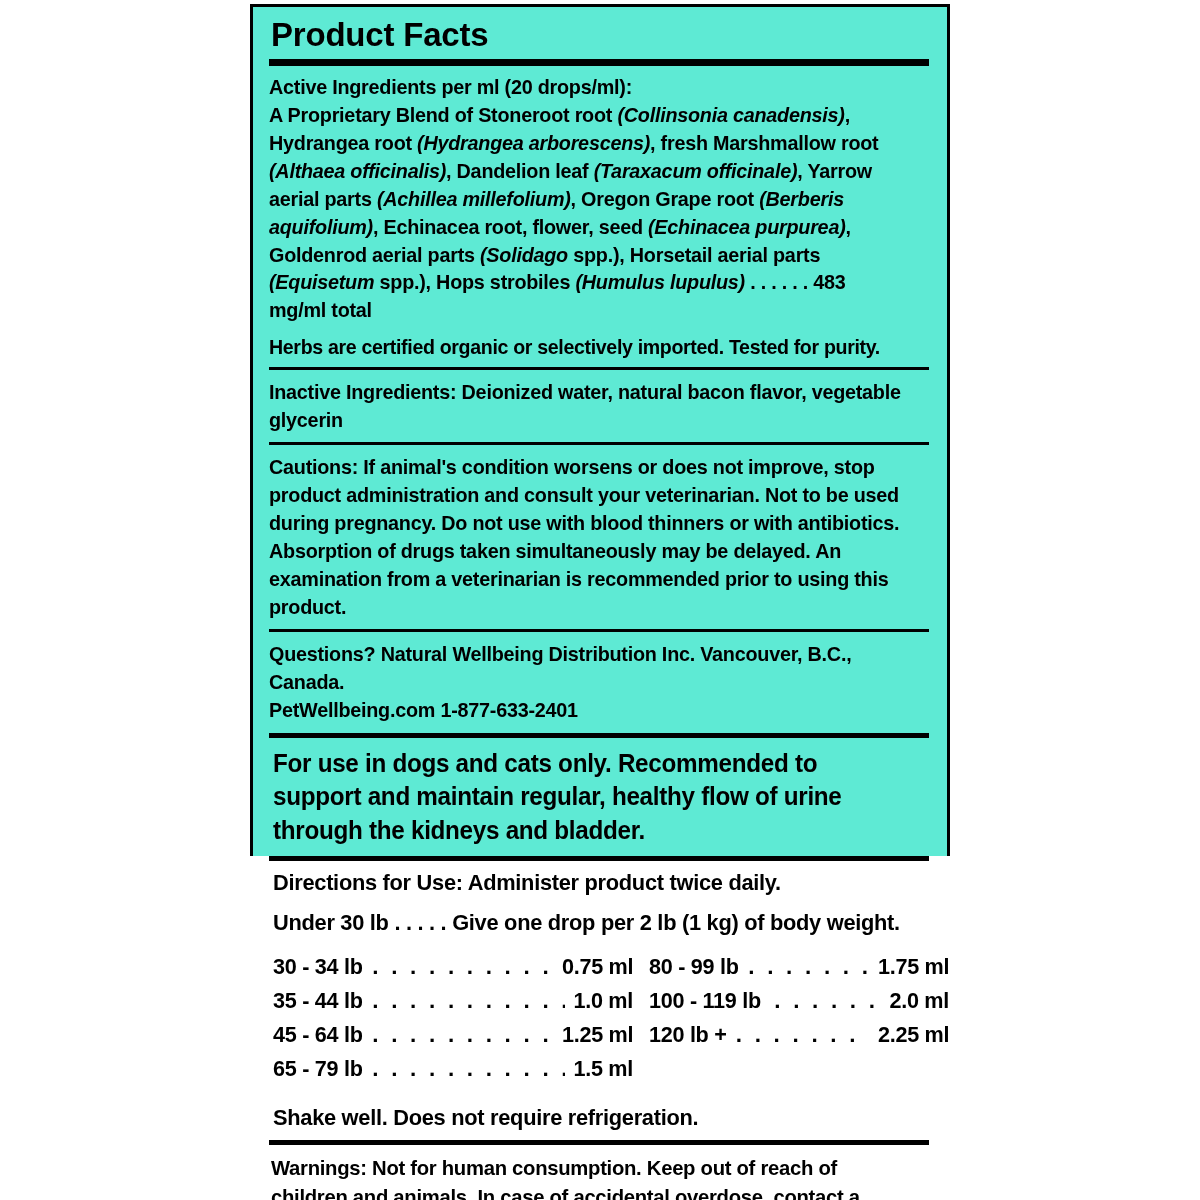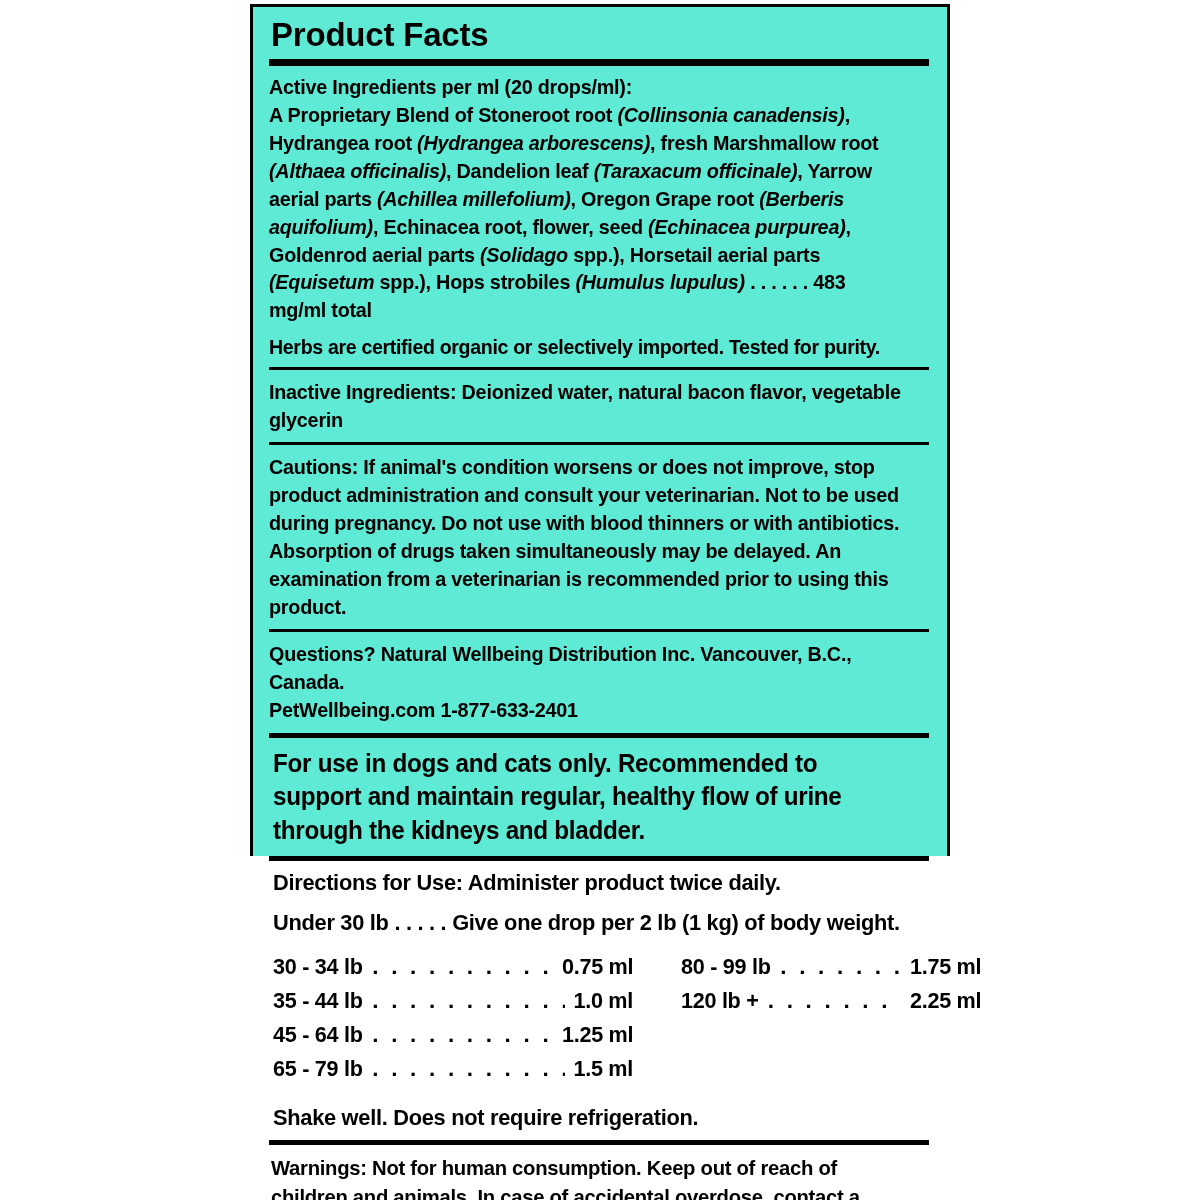--- a/index.html
+++ b/index.html
@@ -102,21 +102,21 @@
     transform-origin: left center;
     margin: 14px 0 0 4px;
   }
 
   .dose-wrap {
     display: flex;
     margin: 14px 0 0 4px;
     gap: 16px;
   }
   .dose-col { width: 360px; }
-  .dose-col.right { width: 300px; margin-left: 32px; }
+  .dose-col.right { width: 300px; }
 
   .dose-row {
     display: flex;
     align-items: baseline;
     font-size: 22.5px;
     font-weight: bold;
     letter-spacing: -0.3px;
     line-height: 1.52;
     white-space: nowrap;
   }
@@ -226,20 +226,25 @@
         <span class="dose-amt">1.5 ml</span>
       </div>
     </div>
     <div class="dose-col right">
       <div class="dose-row">
         <span class="dose-range">80 - 99 lb</span>
         <span class="dose-dots">. . . . . . . .</span>
         <span class="dose-amt">1.75 ml</span>
       </div>
       <div class="dose-row">
+        <span class="dose-range">100 - 119 lb</span>
+        <span class="dose-dots">. . . . . .</span>
+        <span class="dose-amt">2.0 ml</span>
+      </div>
+      <div class="dose-row">
         <span class="dose-range">120 lb +</span>
         <span class="dose-dots">. . . . . . . .</span>
         <span class="dose-amt">2.25 ml</span>
       </div>
     </div>
   </div>
 
   <div class="shake">Shake well. Does not require refrigeration.</div>
 
   <div class="rule rule-med"></div>

